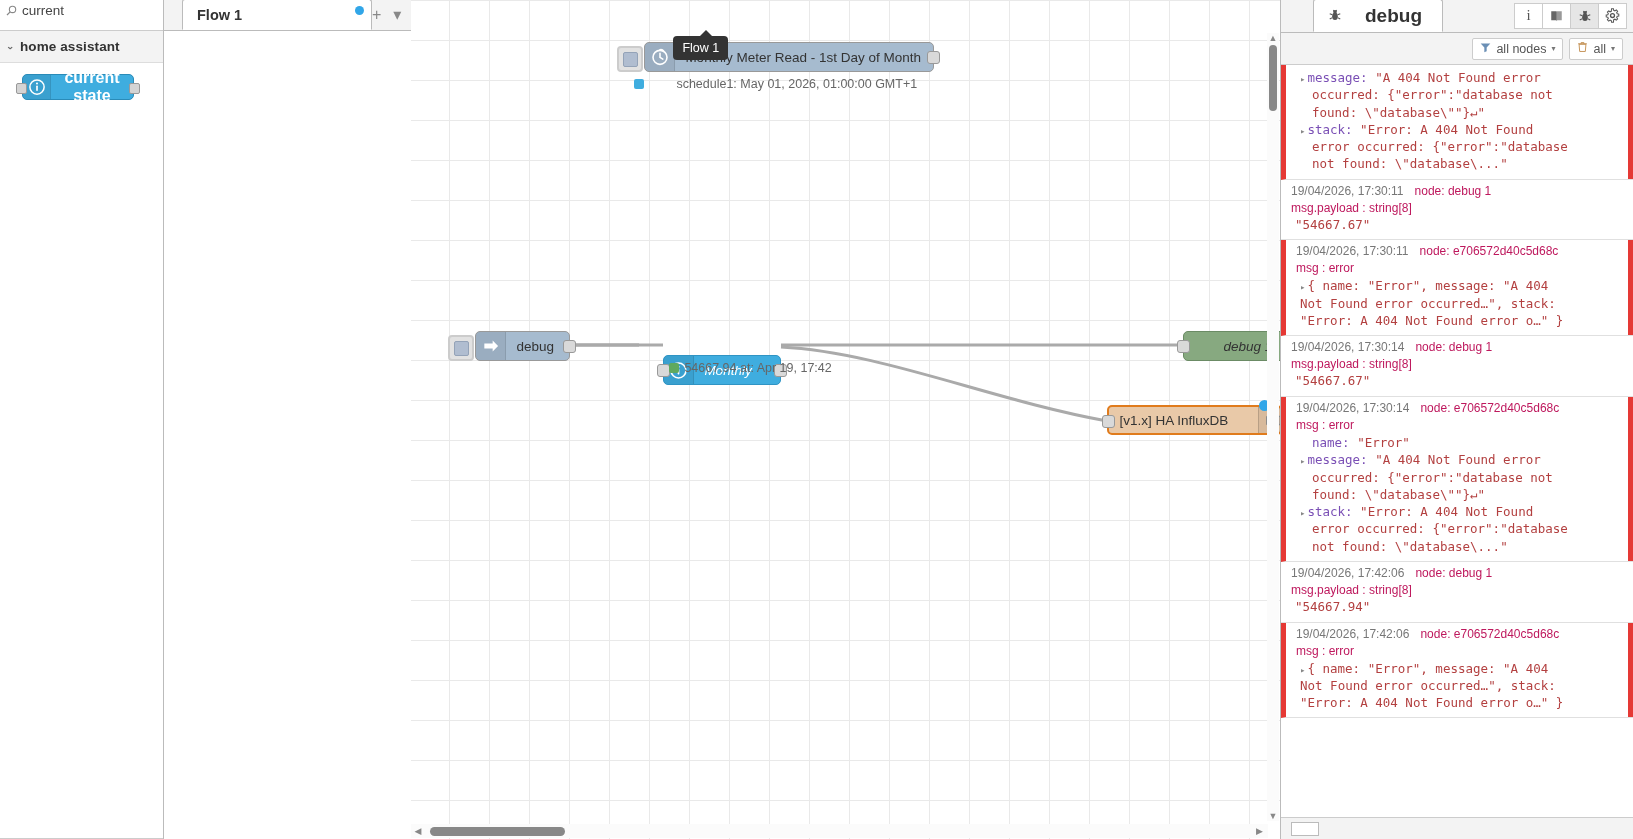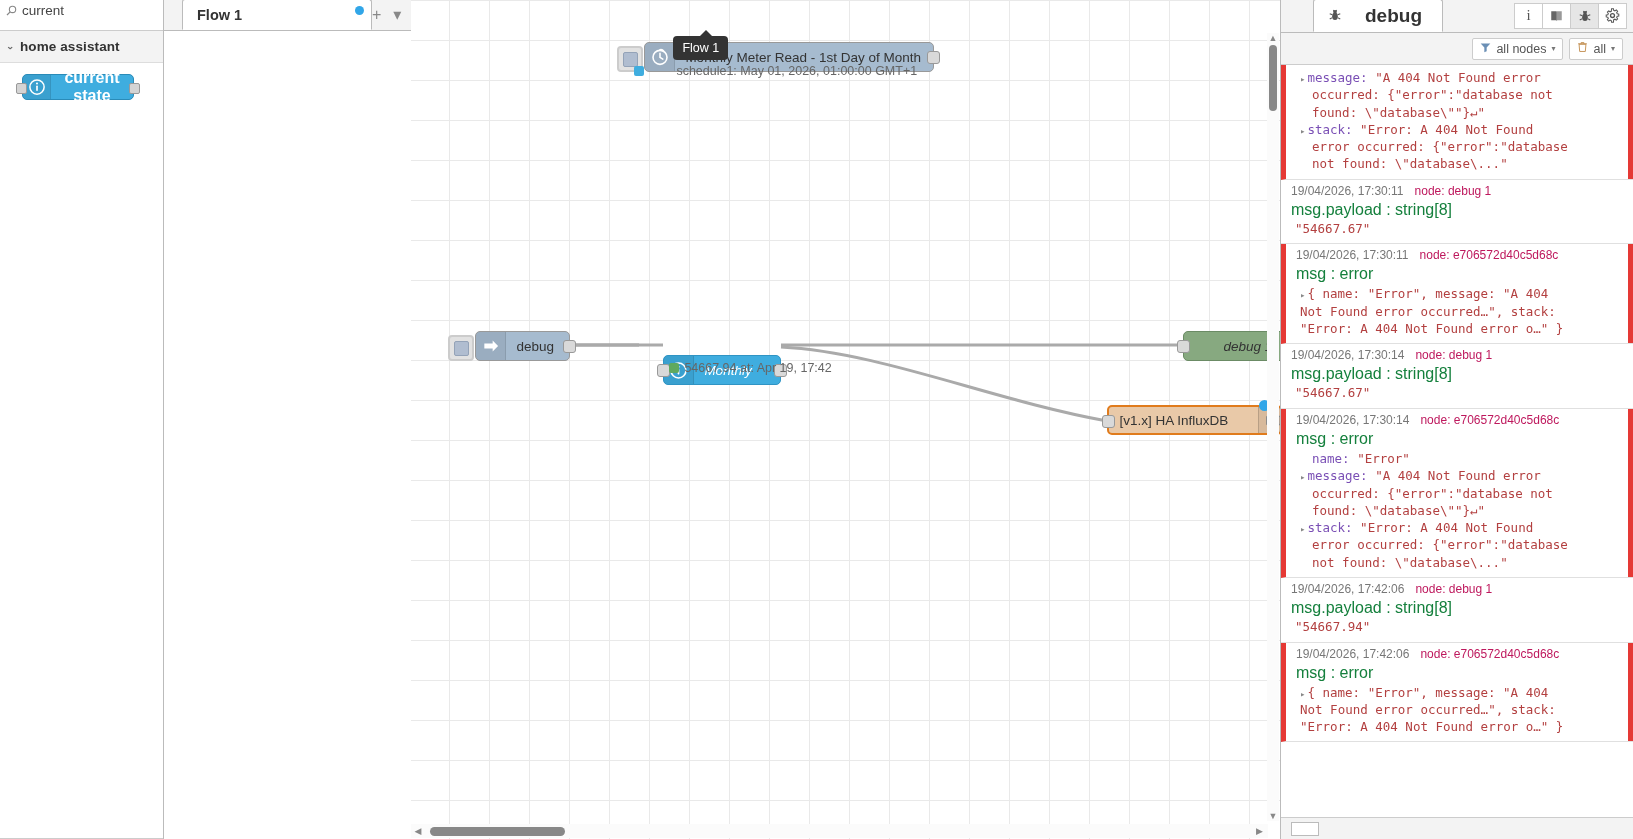--- a/index.html
+++ b/index.html
@@ -361,21 +361,21 @@
   .dbg-msg.err.right-bar::after {
     content:""; position:absolute; right:0; top:0; bottom:0; width:5px; background:#e53935;
   }
   .dbg-meta {
     color: #777; font-size: 12px;
     display: flex; gap: 11px; align-items: baseline;
     padding-bottom: 3px;
   }
   .dbg-meta .node-ref { color: #be185d; }
   .dbg-topic {
-    color: #15803d; font-size: 16px; padding-bottom: 2px;
+    color: #be185d; font-size: 12px; padding-bottom: 2px;
   }
   .dbg-val {
     font-family: "DejaVu Sans Mono", monospace;
     font-size: 12.5px;
     color: #b34040;
     padding-left: 4px;
     line-height: 1.35;
     word-break: break-word;
   }
   .dbg-row {
@@ -481,21 +481,21 @@
           <div class="n-icon">
             <svg width="20" height="20" viewBox="0 0 24 24">
                 <circle cx="12" cy="12.4" r="8.4" fill="none" stroke="#fff" stroke-width="1.9"></circle>
                 <path d="M12 7.6 V12.4 L15.4 14.6" fill="none" stroke="#fff" stroke-width="1.9" stroke-linecap="round"></path>
                 <path d="M12 3.2 A4 4 0 0 1 16.4 5.1" fill="none" stroke="#fff" stroke-width="1.9" stroke-linecap="round"></path>
               </svg>
           </div>
           <div class="n-label">Monthly Meter Read - 1st Day of Month</div>
           <span class="port out"></span>
         </div>
-        <div class="node-status" style="left:223px; top:64px;gap:32px;">
+        <div class="node-status" style="left:223px; top:77px;gap:32px;">
           <span class="status-dot" style="background:#3FADDF;"></span>
           <span>schedule1: May 01, 2026, 01:00:00 GMT+1</span>
         </div>
 
         <div class="node" style="left:64px; top:331px; width:95px; background:#a6bbcf;">
           <div class="drag-handle">
             <div class="drag-handle-inner"></div>
           </div>
           <div class="n-icon">
             <svg width="20" height="20" viewBox="0 0 24 24">

